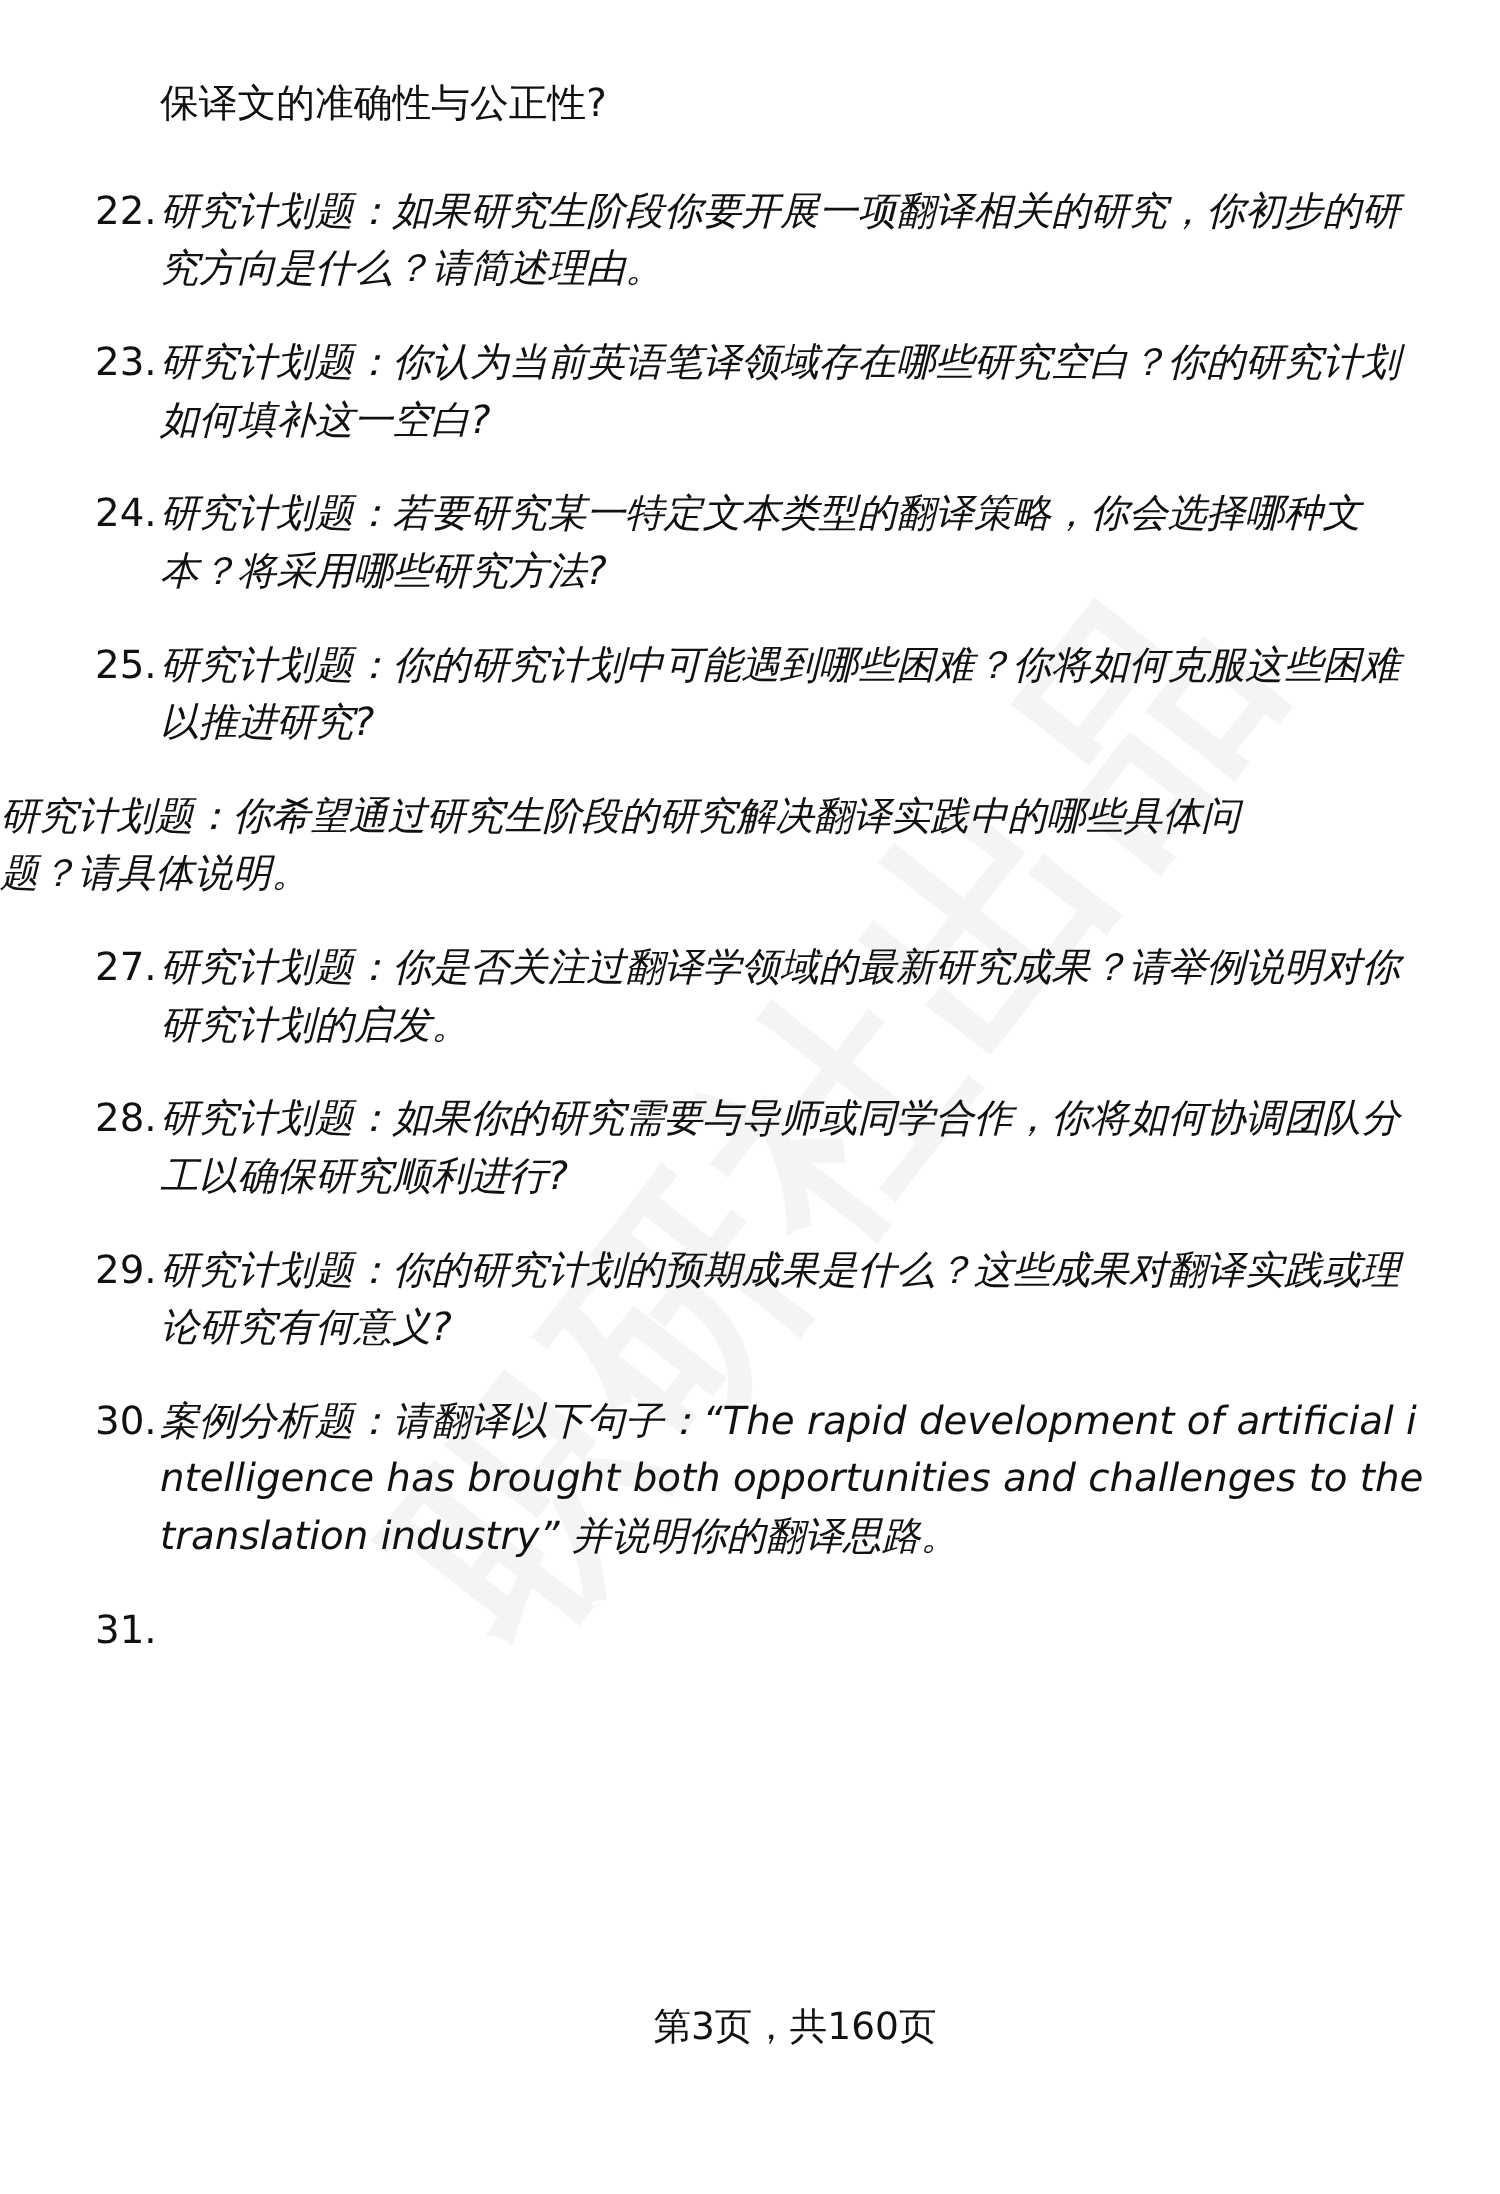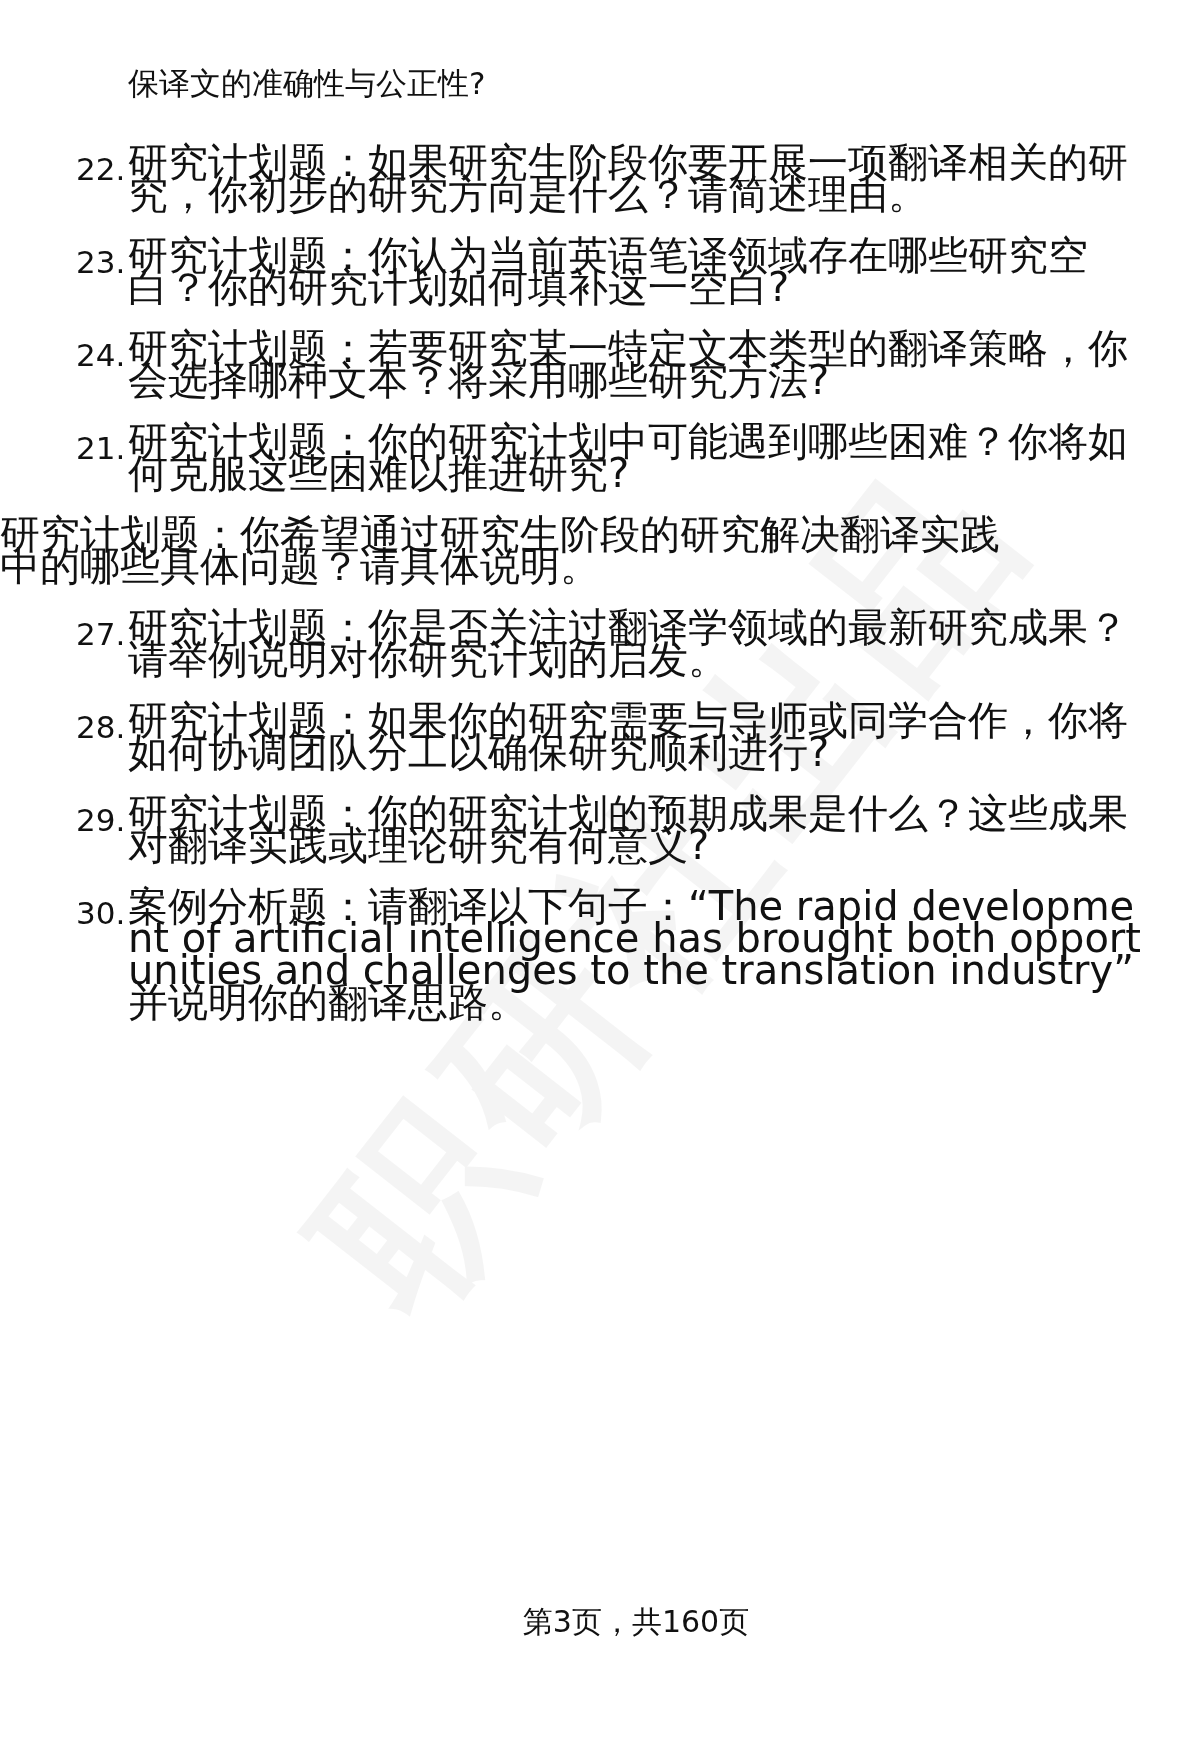--- a/index.html
+++ b/index.html
@@ -62,23 +62,24 @@
     .qnum {
       width: 128px;
       box-sizing: border-box;
       padding-left: 76px;
       font-size: 31px;
       line-height: 46px;
       flex-shrink: 0;
     }
     .qtext {
       width: 1020px;
-      font-size: 40px;
-      line-height: 32px;
+      font-size: 31px;
+      line-height: 46px;
       word-break: break-all;
+      font-style: italic;
     }
     .footer {
       position: absolute;
       left: 0;
       top: 1602px;
       width: 1200px;
       text-align: center;
       font-size: 30px;
       line-height: 40px;
       margin-left: 36px;
@@ -100,21 +101,21 @@
     </div>
     <div class="qitem">
       <div class="qnum">23.</div>
       <div class="qtext">研究计划题：你认为当前英语笔译领域存在哪些研究空白？你的研究计划如何填补这一空白?</div>
     </div>
     <div class="qitem">
       <div class="qnum">24.</div>
       <div class="qtext">研究计划题：若要研究某一特定文本类型的翻译策略，你会选择哪种文本？将采用哪些研究方法?</div>
     </div>
     <div class="qitem">
-      <div class="qnum">21.</div>
+      <div class="qnum">25.</div>
       <div class="qtext">研究计划题：你的研究计划中可能遇到哪些困难？你将如何克服这些困难以推进研究?</div>
     </div>
     <div class="qitem">
       <div class="qtext">研究计划题：你希望通过研究生阶段的研究解决翻译实践中的哪些具体问题？请具体说明。</div>
     </div>
     <div class="qitem">
       <div class="qnum">27.</div>
       <div class="qtext">研究计划题：你是否关注过翻译学领域的最新研究成果？请举例说明对你研究计划的启发。</div>
     </div>
     <div class="qitem">
@@ -123,17 +124,18 @@
     </div>
     <div class="qitem">
       <div class="qnum">29.</div>
       <div class="qtext">研究计划题：你的研究计划的预期成果是什么？这些成果对翻译实践或理论研究有何意义?</div>
     </div>
     <div class="qitem">
       <div class="qnum">30.</div>
       <div class="qtext">案例分析题：请翻译以下句子：“The rapid development of artificial intelligence has brought both opportunities and challenges to the translation industry” 并说明你的翻译思路。</div>
     </div>
     <div class="qitem">
+      <div class="qnum">31.</div>
     </div>
   </div>
 
   <div class="footer">第3页，共160页</div>
 </div>
 
 </body></html>

